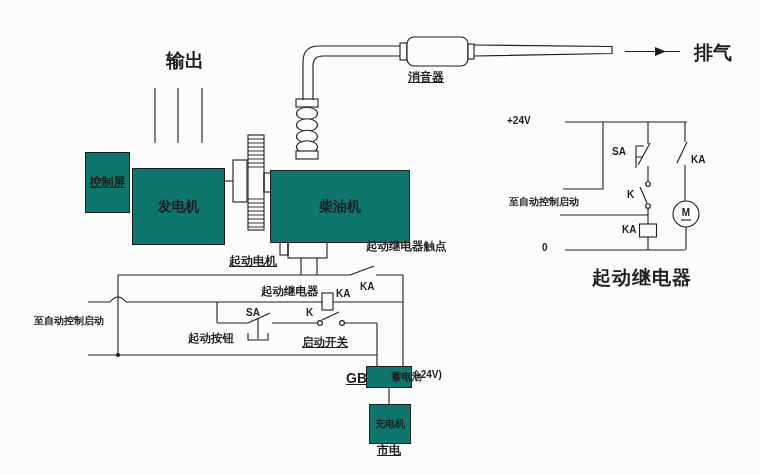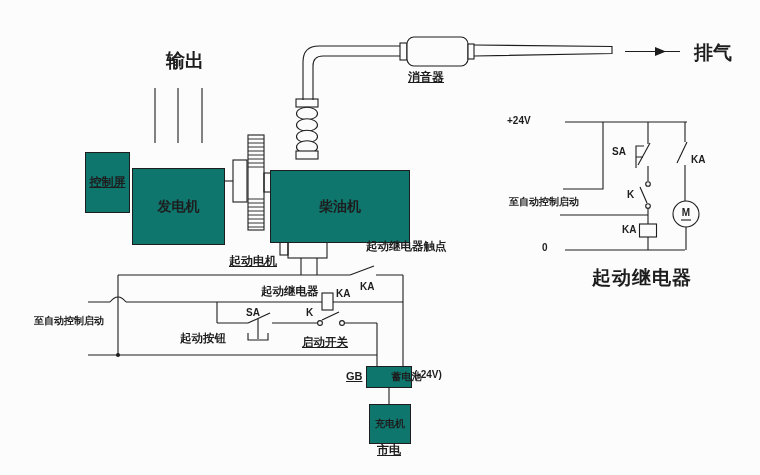--- a/index.html
+++ b/index.html
@@ -10,21 +10,21 @@
   }
   #wires{position:absolute;left:0;top:0;}
   .box{
     position:absolute;border:1.4px solid #1d1d1d;box-sizing:border-box;
     display:flex;align-items:center;justify-content:center;
     font-weight:700;background:#0f766e;white-space:nowrap;
   }
   .lbl{
     position:absolute;white-space:nowrap;font-weight:700;line-height:1.15;
   }
-  .f9  {font-size:11px;text-decoration:underline;}
+  .f9  {font-size:14px;text-decoration:underline;}
   .f10 {font-size:10px;}
   .f11 {font-size:10px;}
   .f115{font-size:11.5px;}
   .f12 {font-size:12px;text-decoration:underline;}
   .f13 {font-size:19px;}
   .f14 {font-size:14px;margin-top:25px;}
   .title{letter-spacing:1px;}
 </style>
 </head>
 <body>
@@ -124,21 +124,21 @@
   <div class="lbl f13" style="left:166px;top:50px;text-align:right;">输出</div>
   <div class="lbl f12" style="left:408px;top:71px;">消音器</div>
   <div class="lbl f13" style="left:694px;top:42px;">排气</div>
   <div class="lbl f12" style="left:229px;top:243px;margin-top:12px;">起动电机</div>
   <div class="lbl f115" style="left:336px;top:240px;margin-left:30px;">起动继电器触点</div>
   <div class="lbl f10" style="left:360px;top:281px;">KA</div>
   <div class="lbl f115" style="left:261px;top:285px;text-align:center;">起动继电器</div>
   <div class="lbl f10" style="left:336px;top:288px;">KA</div>
   <div class="lbl f10" style="left:246px;top:307px;">SA</div>
   <div class="lbl f10" style="left:306px;top:307px;">K</div>
-  <div class="lbl f115" style="left:180px;top:332px;">起动按钮</div>
+  <div class="lbl f115" style="left:188px;top:332px;">起动按钮</div>
   <div class="lbl f115" style="left:302px;top:336px;text-decoration:underline;">启动开关</div>
   <div class="lbl f11" style="left:34px;top:315px;">至自动控制启动</div>
   <div class="lbl f9" style="left:346px;top:370px;">GB</div>
   <div class="lbl f11" style="left:414px;top:369px;">(-24V)</div>
   <div class="lbl f12" style="left:377px;top:444px;">市电</div>
 
   <div class="lbl f10" style="left:507px;top:115px;">+24V</div>
   <div class="lbl f11" style="left:542px;top:242px;">0</div>
   <div class="lbl f10" style="left:612px;top:146px;">SA</div>
   <div class="lbl f10" style="left:627px;top:189px;">K</div>

